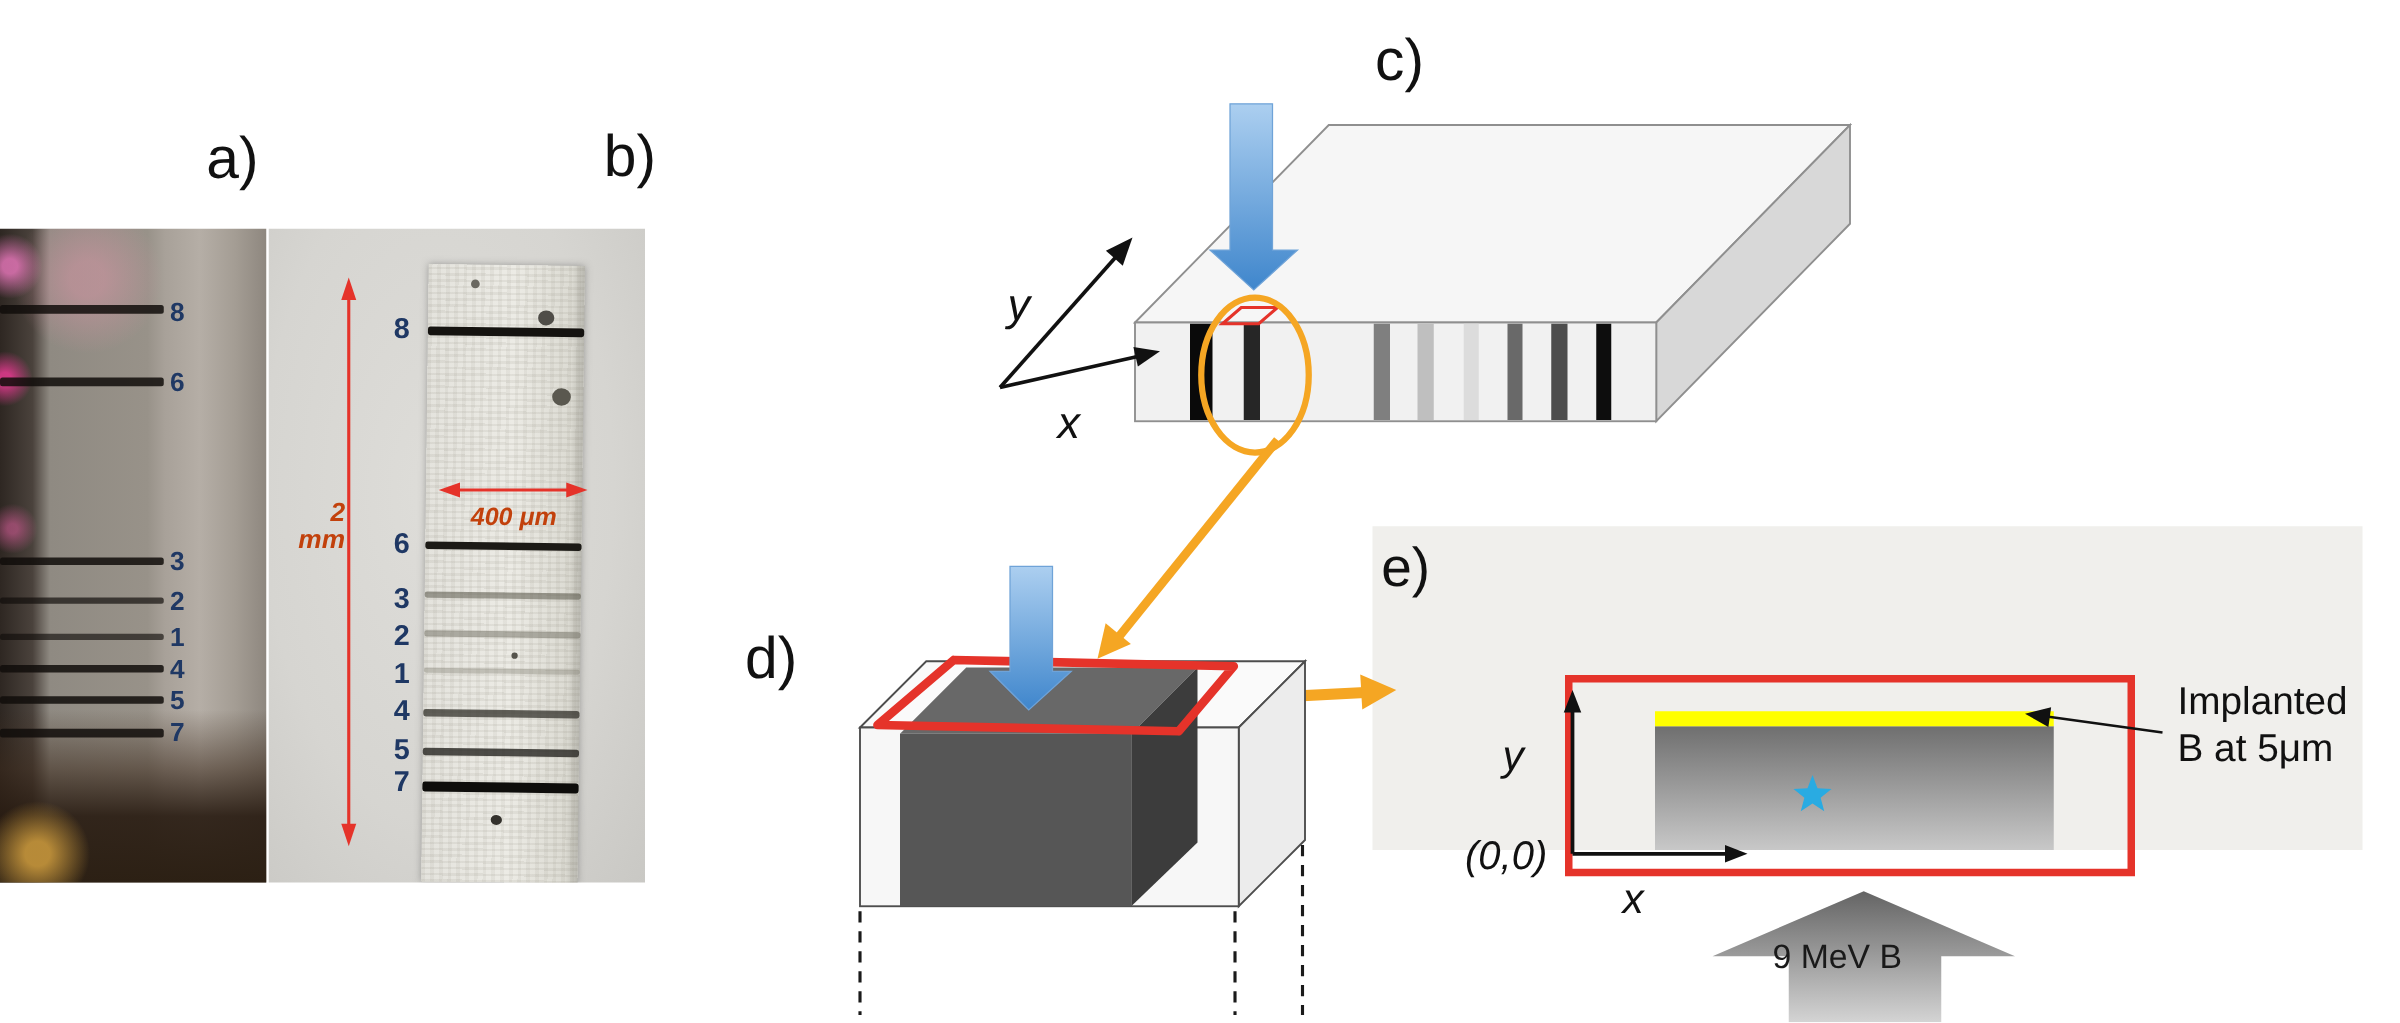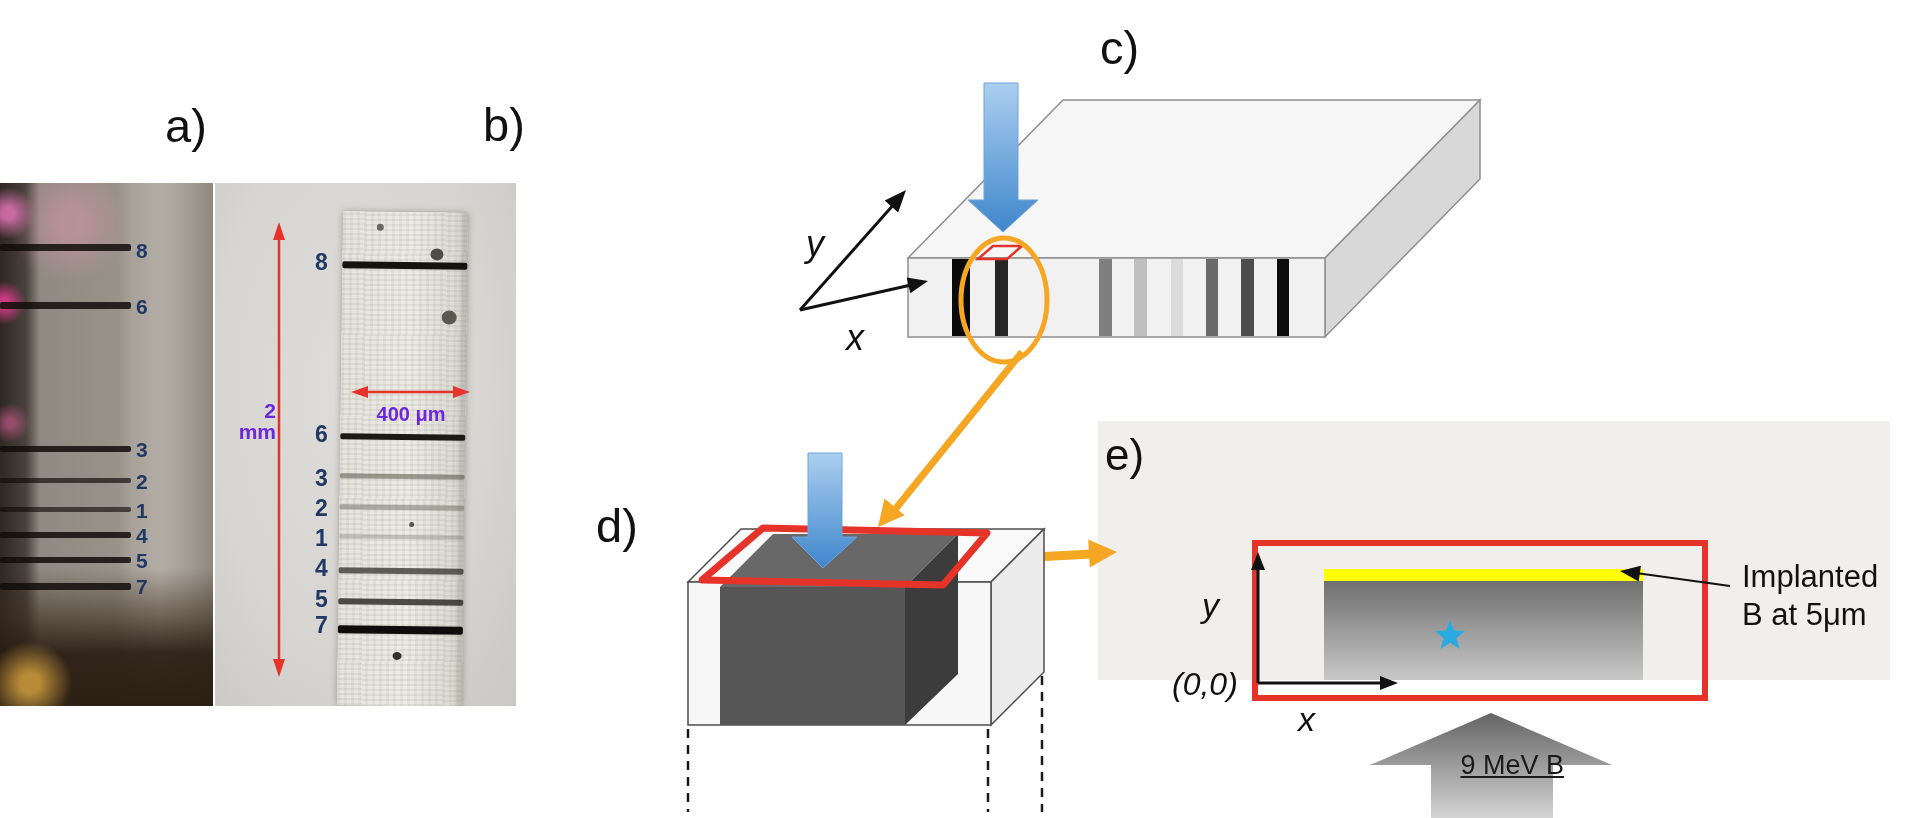--- a/index.html
+++ b/index.html
@@ -6,25 +6,25 @@
   #canvas{position:relative;width:1920px;height:818px;background:#ffffff;overflow:hidden;
           font-family:"Liberation Sans",sans-serif;}
   .abs{position:absolute;}
   svg{position:absolute;left:0;top:0;pointer-events:none;}
 
   
   .panel-label{position:absolute;font-size:47px;color:#111;font-family:"Liberation Sans",sans-serif;}
   .num{position:absolute;font-weight:bold;color:#1F3864;font-size:21px;line-height:1;
        font-family:"Liberation Sans",sans-serif;}
   .num-b{font-size:23px;}
-  .scale-lbl{position:absolute;color:#6d28d9;font-weight:bold;font-size:21px;line-height:1;}
+  .scale-lbl{position:absolute;color:#c2410c;font-weight:bold;font-size:21px;line-height:1;font-style:italic;}
   .axis-lbl{position:absolute;font-style:italic;font-size:36px;color:#111;line-height:1;}
   .origin-lbl{position:absolute;font-style:italic;font-size:32px;color:#111;line-height:1;}
-  .annot{position:absolute;font-size:31px;color:#111;line-height:1.38;margin-top:16px;}
-  .beam-lbl{position:absolute;font-size:27px;color:#1a1a1a;text-align:right;line-height:1;text-decoration:underline;}
+  .annot{position:absolute;font-size:31px;color:#111;line-height:1.38;}
+  .beam-lbl{position:absolute;font-size:27px;color:#1a1a1a;text-align:left;line-height:1;}
 
   
   #photo-a{left:0;top:183px;width:213px;height:523px;overflow:hidden;
     background:
       radial-gradient(circle at 8px 30px, rgba(236,120,190,.8) 0 6px, rgba(236,120,190,0) 26px),
       radial-gradient(circle at 4px 120px, rgba(255,60,160,.75) 0 5px, rgba(255,60,160,0) 22px),
       radial-gradient(circle at 10px 240px, rgba(240,100,170,.5) 0 4px, rgba(240,100,170,0) 20px),
       radial-gradient(circle at 30px 500px, rgba(198,150,60,.9) 0 10px, rgba(198,150,60,0) 42px),
       radial-gradient(circle at 70px 40px, rgba(225,150,170,.45) 0 14px, rgba(225,150,170,0) 60px),
       linear-gradient(180deg, rgba(0,0,0,0) 385px, rgba(58,40,26,.55) 432px, rgba(41,28,18,.92) 470px, #2c2014 523px),

